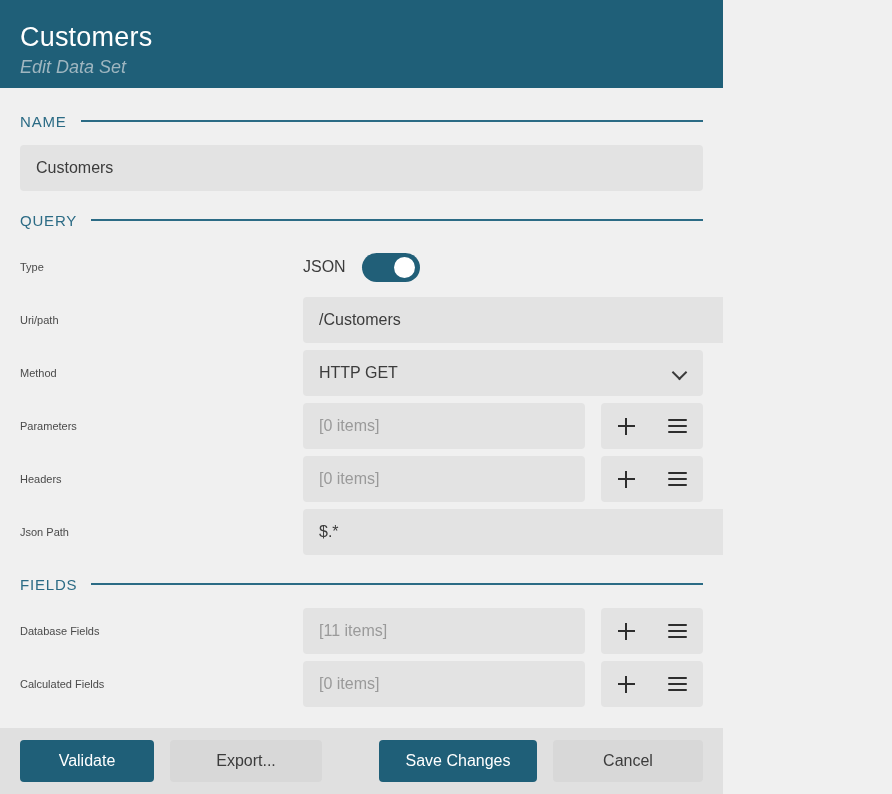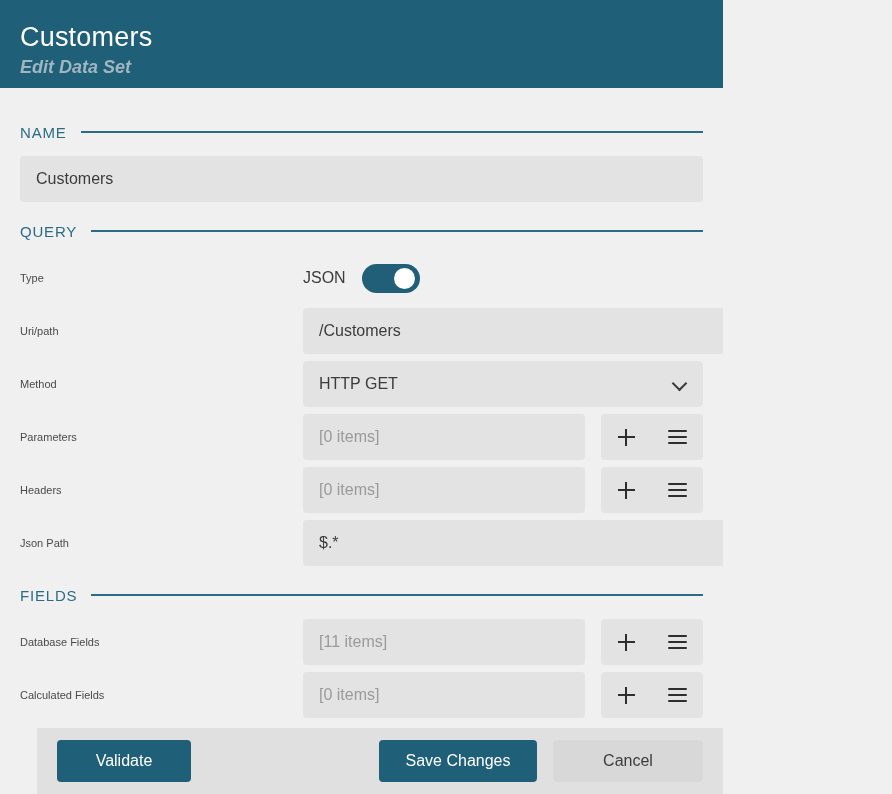--- a/index.html
+++ b/index.html
@@ -30,31 +30,31 @@
     color: #ffffff;
     font-size: 27px;
     font-weight: 400;
     line-height: 33px;
     letter-spacing: 0.2px;
   }
   .header-subtitle {
     color: #9fb6c0;
     font-size: 18px;
     font-style: italic;
-    font-weight: 700;
+    font-weight: 400;
     line-height: 24px;
     margin-top: 1px;
   }
 
   
   .body {
     flex: 1 1 auto;
     position: relative;
     overflow: hidden;
-    padding: 15px 20px;
+    padding: 4px 20px;
   }
 
   
   .section-head {
     display: flex;
     align-items: center;
     gap: 14px;
     height: 34px;
     margin-top: 12px;
   }
@@ -201,21 +201,20 @@
 
   
   .footer {
     flex: 0 0 66px;
     background: #e0e0e0;
     display: flex;
     align-items: center;
     padding: 12px 20px;
     gap: 16px;
     z-index: 5;
-    margin-left: 37px;
   }
   .btn {
     height: 42px;
     border: none;
     border-radius: 4px;
     font-family: "Liberation Sans", sans-serif;
     font-size: 16px;
     cursor: pointer;
     padding: 0 10px;
   }
@@ -369,18 +368,19 @@
               </span>
             </span>
         </div>
       </div>
     </div>
 
   </div>
 
   <div class="footer">
     <button class="btn btn-primary btn-validate">Validate</button>
+    <button class="btn btn-secondary btn-export">Export...</button>
     <span class="spacer"></span>
     <button class="btn btn-primary btn-save">Save Changes</button>
     <button class="btn btn-secondary btn-cancel">Cancel</button>
   </div>
 
 </div>
 
 </body></html>

